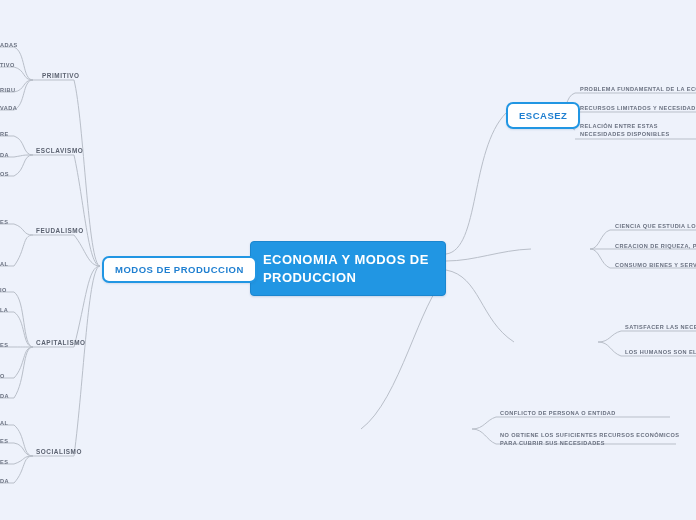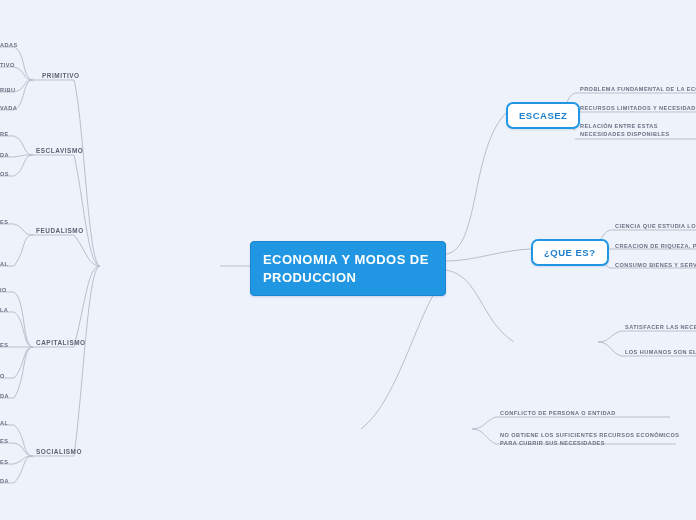--- a/index.html
+++ b/index.html
@@ -157,24 +157,24 @@
       <line x1="0" y1="443" x2="14" y2="443"></line>
       <line x1="0" y1="464" x2="14" y2="464"></line>
       <line x1="0" y1="483" x2="14" y2="483"></line>
     </g>
   </svg>
 
   <div class="node central" style="left:250px;top:241px;width:196px;">ECONOMIA Y MODOS DE PRODUCCION</div>
 
   <div class="node topic" style="left:506px;top:102px;">ESCASEZ</div>
 
-  <div class="node topic" style="left:531px;top:239px;">¿QUE ES?</div>
-
-
-
+
+
+
+  <div class="node topic" style="left:102px;top:256px;">MODOS DE PRODUCCION</div>
 
   <div class="node leaf" style="left:580px;top:85px;">PROBLEMA FUNDAMENTAL DE LA ECONOM</div>
   <div class="node leaf" style="left:580px;top:104px;">RECURSOS LIMITADOS Y NECESIDADE</div>
   <div class="node leaf wrap" style="left:580px;top:122px;width:124px;">RELACIÓN ENTRE ESTAS NECESIDADES
 DISPONIBLES</div>
 
   <div class="node leaf" style="left:615px;top:222px;">CIENCIA QUE ESTUDIA LOS P</div>
   <div class="node leaf" style="left:615px;top:242px;">CREACION DE RIQUEZA, PRO</div>
   <div class="node leaf" style="left:615px;top:261px;">CONSUMO BIENES Y SERVIC</div>
 

